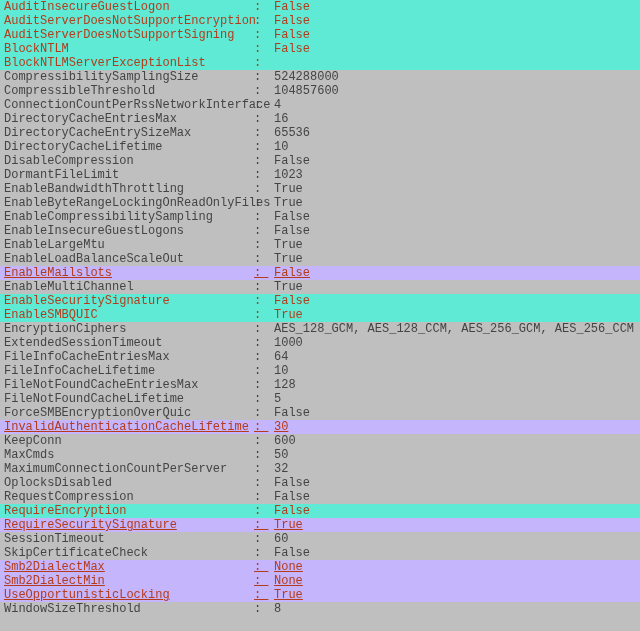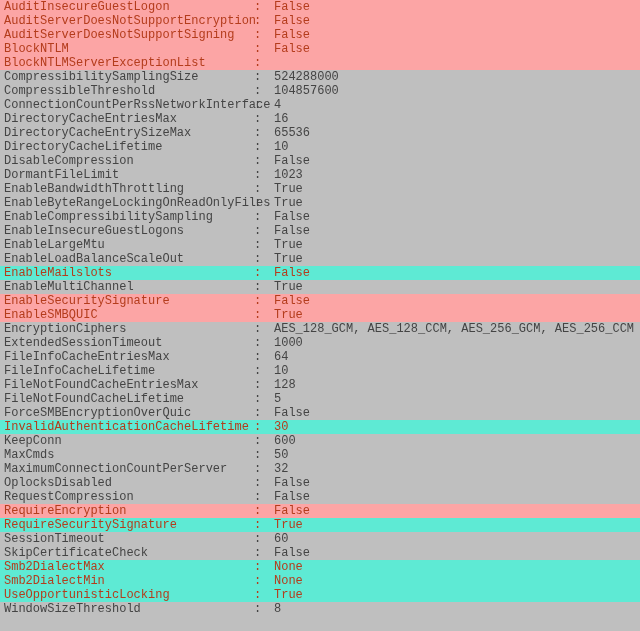--- a/index.html
+++ b/index.html
@@ -7,22 +7,22 @@
     width:640px;
     box-sizing:border-box;
     padding:0;
     font-family:"Courier New",Courier,monospace;
     font-size:12px;
     line-height:14px;
     color:#444;
     white-space:pre;
   }
   .row{display:flex;height:14px;align-items:center;}
-  .row.bg-yellow{background:#5eead4;}
-  .row.bg-orange{background:#fca5a5;}
+  .row.bg-yellow{background:#c4b5fd;text-decoration:underline;}
+  .row.bg-orange{background:#5eead4;}
   .row.fg-red{color:#b43c1c;}
   .key{display:inline-block;width:254px;padding-left:4px;box-sizing:border-box;}
   .sep{display:inline-block;width:20px;}
   .val{display:inline-block;}
   .footer{height:20px;background:#bfbfbf;}
 </style>
 </head>
 <body>
 
 <div class="term" id="term"><div class="row bg-orange fg-red"><span class="key">AuditInsecureGuestLogon</span><span class="sep">: </span><span class="val">False</span></div><div class="row bg-orange fg-red"><span class="key">AuditServerDoesNotSupportEncryption</span><span class="sep">: </span><span class="val">False</span></div><div class="row bg-orange fg-red"><span class="key">AuditServerDoesNotSupportSigning</span><span class="sep">: </span><span class="val">False</span></div><div class="row bg-orange fg-red"><span class="key">BlockNTLM</span><span class="sep">: </span><span class="val">False</span></div><div class="row bg-orange fg-red"><span class="key">BlockNTLMServerExceptionList</span><span class="sep">: </span><span class="val"></span></div><div class="row"><span class="key">CompressibilitySamplingSize</span><span class="sep">: </span><span class="val">524288000</span></div><div class="row"><span class="key">CompressibleThreshold</span><span class="sep">: </span><span class="val">104857600</span></div><div class="row"><span class="key">ConnectionCountPerRssNetworkInterface</span><span class="sep">: </span><span class="val">4</span></div><div class="row"><span class="key">DirectoryCacheEntriesMax</span><span class="sep">: </span><span class="val">16</span></div><div class="row"><span class="key">DirectoryCacheEntrySizeMax</span><span class="sep">: </span><span class="val">65536</span></div><div class="row"><span class="key">DirectoryCacheLifetime</span><span class="sep">: </span><span class="val">10</span></div><div class="row"><span class="key">DisableCompression</span><span class="sep">: </span><span class="val">False</span></div><div class="row"><span class="key">DormantFileLimit</span><span class="sep">: </span><span class="val">1023</span></div><div class="row"><span class="key">EnableBandwidthThrottling</span><span class="sep">: </span><span class="val">True</span></div><div class="row"><span class="key">EnableByteRangeLockingOnReadOnlyFiles</span><span class="sep">: </span><span class="val">True</span></div><div class="row"><span class="key">EnableCompressibilitySampling</span><span class="sep">: </span><span class="val">False</span></div><div class="row"><span class="key">EnableInsecureGuestLogons</span><span class="sep">: </span><span class="val">False</span></div><div class="row"><span class="key">EnableLargeMtu</span><span class="sep">: </span><span class="val">True</span></div><div class="row"><span class="key">EnableLoadBalanceScaleOut</span><span class="sep">: </span><span class="val">True</span></div><div class="row bg-yellow fg-red"><span class="key">EnableMailslots</span><span class="sep">: </span><span class="val">False</span></div><div class="row"><span class="key">EnableMultiChannel</span><span class="sep">: </span><span class="val">True</span></div><div class="row bg-orange fg-red"><span class="key">EnableSecuritySignature</span><span class="sep">: </span><span class="val">False</span></div><div class="row bg-orange fg-red"><span class="key">EnableSMBQUIC</span><span class="sep">: </span><span class="val">True</span></div><div class="row"><span class="key">EncryptionCiphers</span><span class="sep">: </span><span class="val">AES_128_GCM, AES_128_CCM, AES_256_GCM, AES_256_CCM</span></div><div class="row"><span class="key">ExtendedSessionTimeout</span><span class="sep">: </span><span class="val">1000</span></div><div class="row"><span class="key">FileInfoCacheEntriesMax</span><span class="sep">: </span><span class="val">64</span></div><div class="row"><span class="key">FileInfoCacheLifetime</span><span class="sep">: </span><span class="val">10</span></div><div class="row"><span class="key">FileNotFoundCacheEntriesMax</span><span class="sep">: </span><span class="val">128</span></div><div class="row"><span class="key">FileNotFoundCacheLifetime</span><span class="sep">: </span><span class="val">5</span></div><div class="row"><span class="key">ForceSMBEncryptionOverQuic</span><span class="sep">: </span><span class="val">False</span></div><div class="row bg-yellow fg-red"><span class="key">InvalidAuthenticationCacheLifetime</span><span class="sep">: </span><span class="val">30</span></div><div class="row"><span class="key">KeepConn</span><span class="sep">: </span><span class="val">600</span></div><div class="row"><span class="key">MaxCmds</span><span class="sep">: </span><span class="val">50</span></div><div class="row"><span class="key">MaximumConnectionCountPerServer</span><span class="sep">: </span><span class="val">32</span></div><div class="row"><span class="key">OplocksDisabled</span><span class="sep">: </span><span class="val">False</span></div><div class="row"><span class="key">RequestCompression</span><span class="sep">: </span><span class="val">False</span></div><div class="row bg-orange fg-red"><span class="key">RequireEncryption</span><span class="sep">: </span><span class="val">False</span></div><div class="row bg-yellow fg-red"><span class="key">RequireSecuritySignature</span><span class="sep">: </span><span class="val">True</span></div><div class="row"><span class="key">SessionTimeout</span><span class="sep">: </span><span class="val">60</span></div><div class="row"><span class="key">SkipCertificateCheck</span><span class="sep">: </span><span class="val">False</span></div><div class="row bg-yellow fg-red"><span class="key">Smb2DialectMax</span><span class="sep">: </span><span class="val">None</span></div><div class="row bg-yellow fg-red"><span class="key">Smb2DialectMin</span><span class="sep">: </span><span class="val">None</span></div><div class="row bg-yellow fg-red"><span class="key">UseOpportunisticLocking</span><span class="sep">: </span><span class="val">True</span></div><div class="row"><span class="key">WindowSizeThreshold</span><span class="sep">: </span><span class="val">8</span></div></div>

